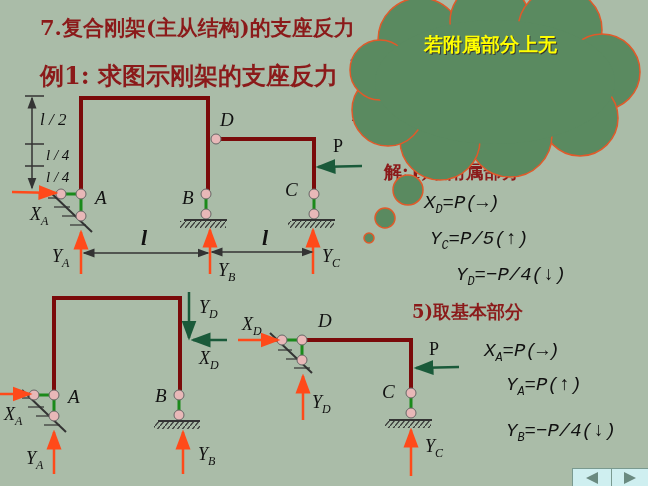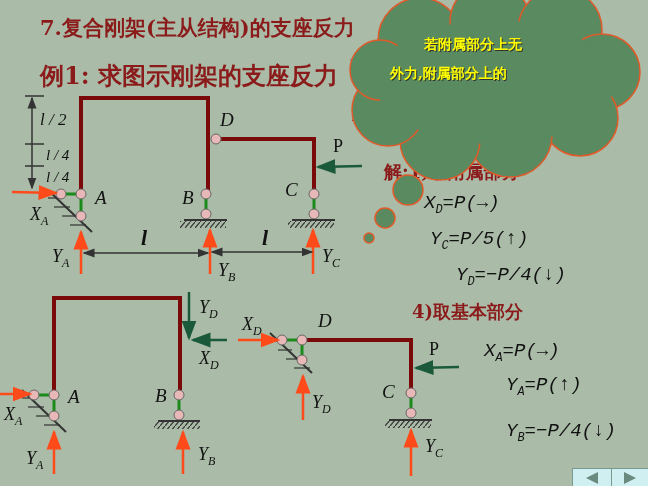--- a/index.html
+++ b/index.html
@@ -7,21 +7,21 @@
   .abs{position:absolute;}
   .title{left:40px;top:14px;font-size:21px;font-weight:bold;color:#8b1a1a;white-space:nowrap;letter-spacing:0px;}
   .example{left:40px;top:60px;font-size:24px;font-weight:bold;color:#8b1a1a;white-space:nowrap;}
   .hidden-method{left:350px;top:52px;font-size:20px;color:#1a1a8b;}
   .hidden-analy{left:352px;top:104px;font-size:18px;color:#8b1a1a;}
   .sol1{left:384px;top:160px;font-size:18px;font-weight:bold;color:#8b1a1a;white-space:nowrap;}
   .sol2{left:412px;top:300px;font-size:18px;font-weight:bold;color:#8b1a1a;white-space:nowrap;}
   .eq{font-family:Liberation Mono, monospace;font-style:italic;font-size:19px;color:#111;white-space:nowrap;}
   .eq sub{font-size:12px;}
   svg text{font-family:"Liberation Serif","DejaVu Serif",serif;}
-  .cloud-text{left:390px;top:30px;width:240px;font-size:14px;font-weight:bold;color:#ffff00;text-shadow:1px 1px 0 #333;line-height:29px;text-align:left;}
+  .cloud-text{left:390px;top:30px;width:240px;font-size:19px;font-weight:bold;color:#ffff00;text-shadow:1px 1px 0 #333;line-height:29px;text-align:left;}
   .nav{left:572px;top:468px;width:76px;height:18px;background:#cfeff0;border:1px solid #7a9a90;display:flex;}
   .nav-btn{flex:1;display:flex;align-items:center;justify-content:center;cursor:pointer;}
   .nav-btn:first-child{border-right:1px solid #7a9a90;}
 </style>
 </head>
 <body>
 
 <div class="abs title">7.复合刚架(主从结构)的支座反力</div>
 <div class="abs example">例1: 求图示刚架的支座反力</div>
 <div class="abs hidden-method">方</div>
@@ -189,21 +189,21 @@
     <line x1="238" y1="340" x2="278" y2="340" stroke="#ff4a1a" stroke-width="2.5" marker-end="url(#arrR)"></line>
     <text x="242" y="330" font-size="18" font-style="italic" fill="#111"><tspan>X</tspan><tspan font-size="12" dy="5">D</tspan></text>
     <line x1="303" y1="420" x2="303" y2="376" stroke="#ff4a1a" stroke-width="2.5" marker-end="url(#arrR)"></line>
     <text x="312" y="408" font-size="18" font-style="italic" fill="#111"><tspan>Y</tspan><tspan font-size="12" dy="5">D</tspan></text>
     <line x1="411" y1="476" x2="411" y2="430" stroke="#ff4a1a" stroke-width="2.5" marker-end="url(#arrR)"></line>
     <text x="425" y="452" font-size="18" font-style="italic" fill="#111"><tspan>Y</tspan><tspan font-size="12" dy="5">C</tspan></text>
   </g>
 </svg>
 
 <div class="abs sol1">解:1)取附属部分</div>
-<div class="abs sol2">4)取基本部分</div>
+<div class="abs sol2">5)取基本部分</div>
 
 <div class="abs eq" style="left:424px;top:192px"><span>X</span><sub>D</sub><span>=P(→)</span></div>
 <div class="abs eq" style="left:430px;top:228px"><span>Y</span><sub>C</sub><span>=P/5(↑)</span></div>
 <div class="abs eq" style="left:456px;top:264px"><span>Y</span><sub>D</sub><span>=−P/4(↓)</span></div>
 
 <div class="abs eq" style="left:484px;top:340px"><span>X</span><sub>A</sub><span>=P(→)</span></div>
 <div class="abs eq" style="left:506px;top:374px"><span>Y</span><sub>A</sub><span>=P(↑)</span></div>
 <div class="abs eq" style="left:506px;top:420px"><span>Y</span><sub>B</sub><span>=−P/4(↓)</span></div>
 
 <svg class="abs" style="left:340px;top:0" width="308" height="250">
@@ -218,21 +218,20 @@
     <circle cx="48" cy="110" r="36"></circle>
     <circle cx="40" cy="70" r="30"></circle>
     <ellipse cx="155" cy="82" rx="120" ry="62" stroke="none"></ellipse>
     <circle cx="68" cy="190" r="15"></circle>
     <circle cx="45" cy="218" r="10"></circle>
     <circle cx="29" cy="238" r="5"></circle>
   </g>
 </svg>
 <div class="abs cloud-text">
   <div style="padding-left:34px">若附属部分上无</div>
-  <div>外力,附属部分上的</div>
 </div>
 
 <div class="abs nav">
   <div class="nav-btn">
     <svg width="16" height="14">
         <path d="M14,1 L2,7 L14,13 Z" fill="#6a8a80"></path>
       </svg>
   </div>
   <div class="nav-btn">
     <svg width="16" height="14">

